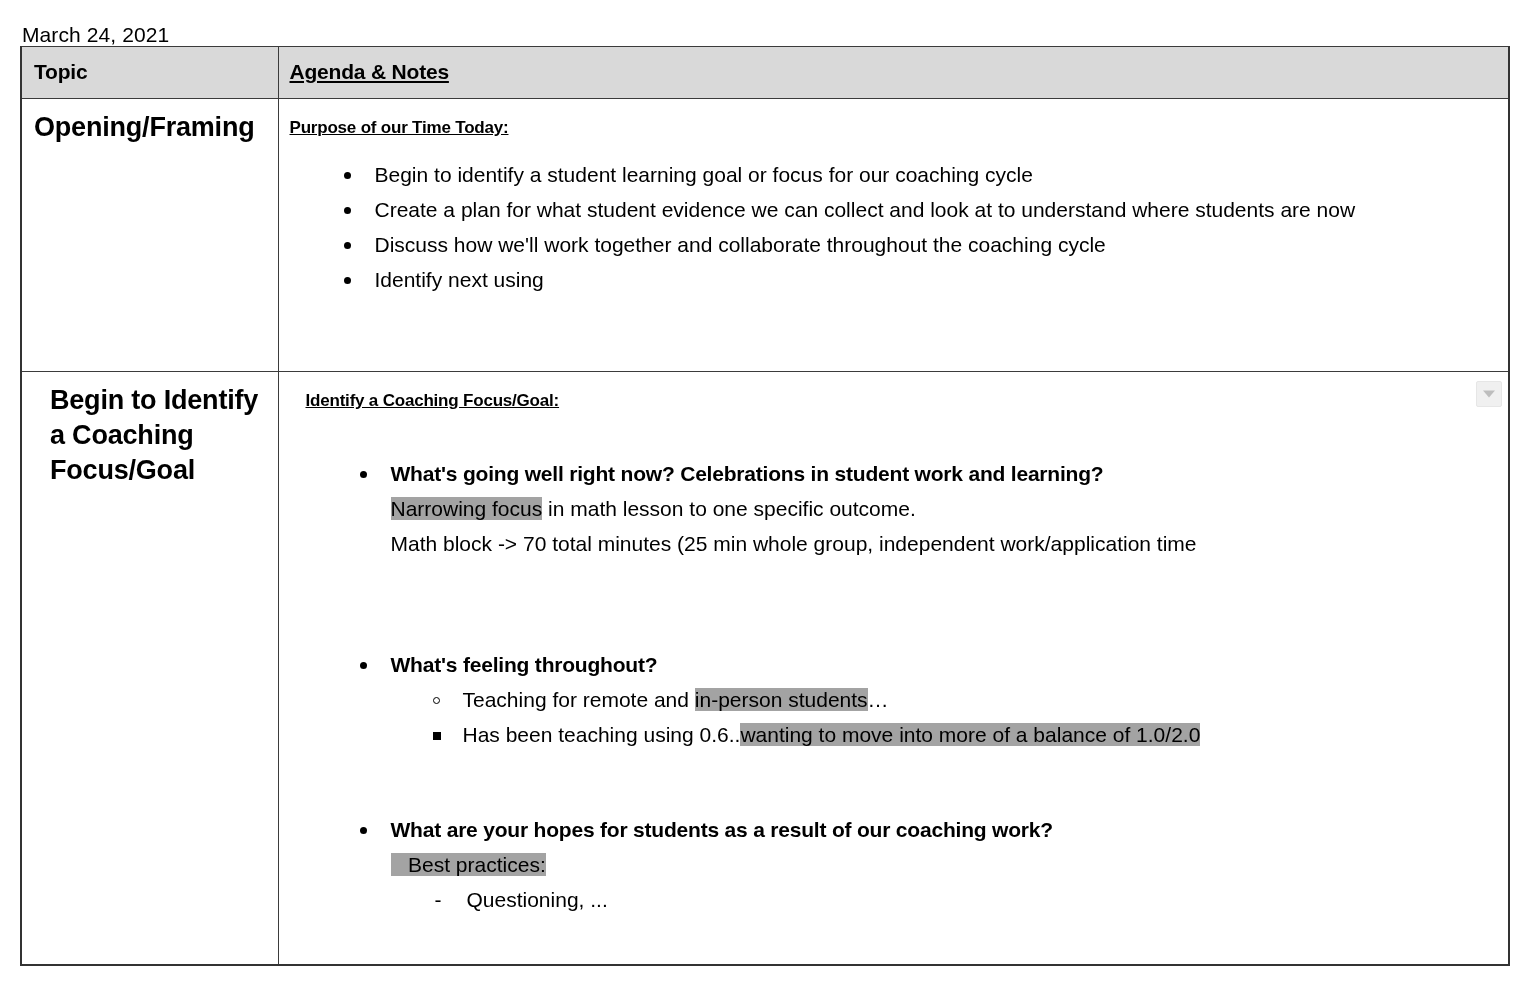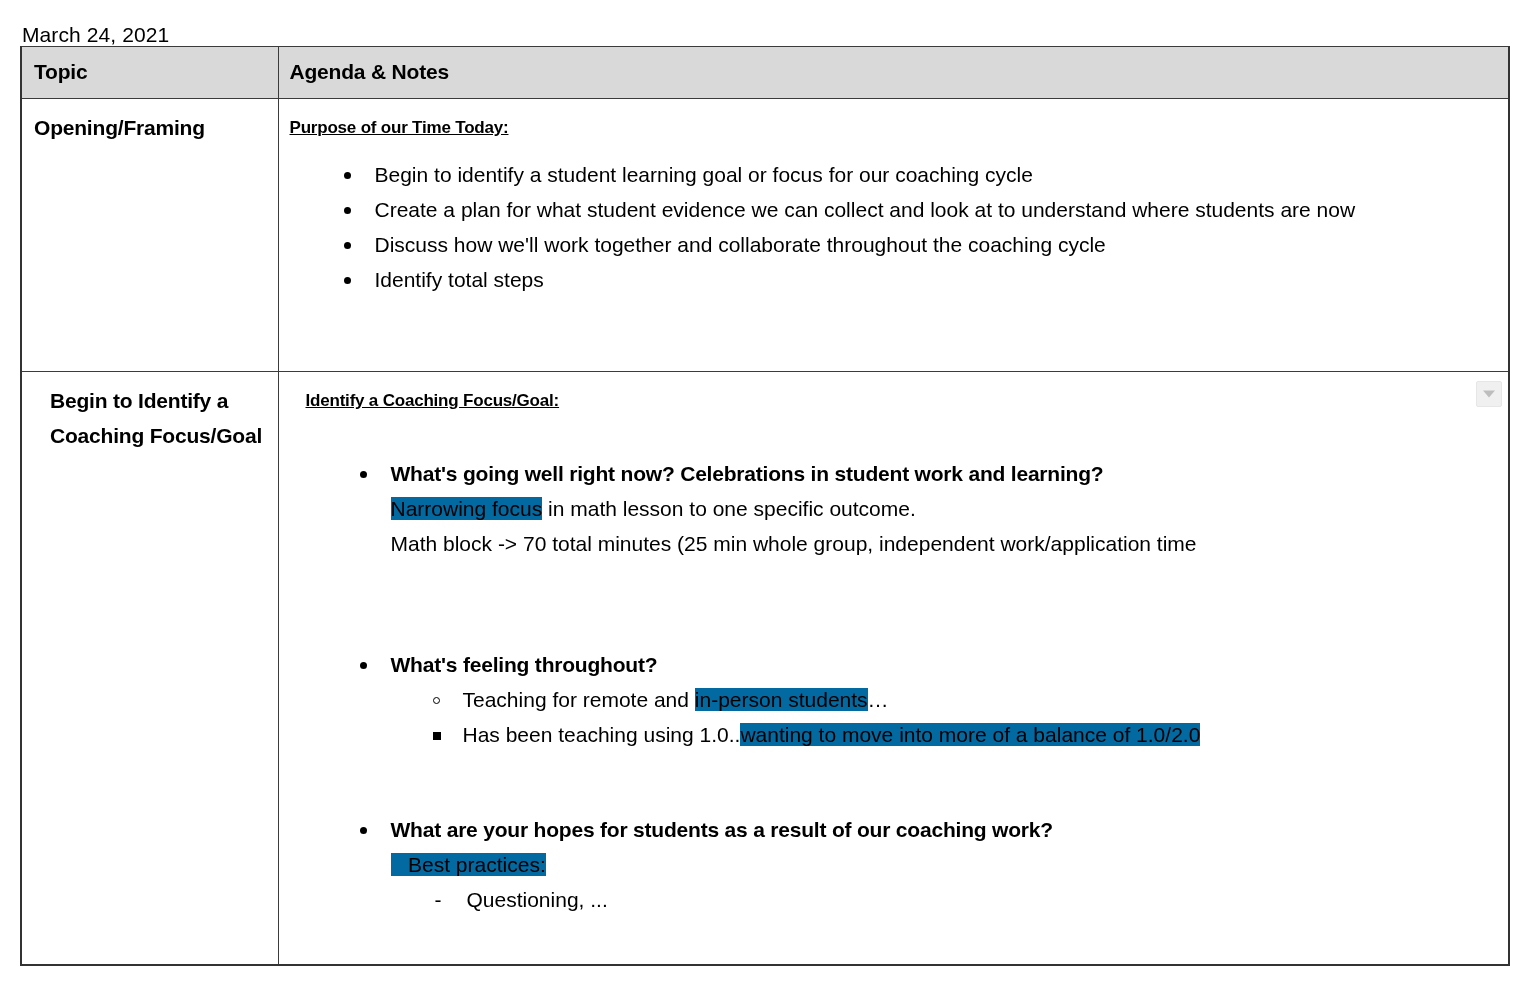--- a/index.html
+++ b/index.html
@@ -52,35 +52,35 @@
   col.col-topic { width: 257px; }
   col.col-notes { width: 1231px; }
 
   thead th {
     background: #d9d9d9;
     border-bottom: 2.5px solid #333;
     border-top: 2.5px solid #333;
     height: 51px;
   }
   thead th.th-topic { border-left: 2.5px solid #333; }
-  thead th.th-notes { border-right: 2.5px solid #333; }
+  thead th.th-notes { border-right: 2.5px solid #333; text-decoration: underline; }
   .th-inner {
     font-size: 21px;
     font-weight: bold;
     padding: 13px 0 0 12px;
     letter-spacing: -0.2px;
   }
   .th-notes .th-inner { padding-left: 11px; }
 
   td.cell-topic { border-left: 2.5px solid #333; }
   td.cell-notes { border-right: 2.5px solid #333; }
   tbody tr:last-child td { border-bottom: 2.5px solid #333; padding-left: 16px; }
 
   .topic-inner {
-    font-size: 21px;
+    font-size: 27px;
     font-weight: bold;
     line-height: 35px;
     padding: 11px 10px 0 12px;
     letter-spacing: -0.2px;
   }
 
   .notes-inner {
     padding: 9px 8px 10px 8px;
     font-size: 21px;
     line-height: 35px;
@@ -161,21 +161,21 @@
   .dash-line::before {
     content: "-";
     position: absolute;
     left: 44px;
     top: 0;
     font-size: 21px;
     line-height: 35px;
   }
 
   .b { font-weight: bold; letter-spacing: -0.2px; }
-  .hl { background: #0369a1; }
+  .hl { background: #a3a3a3; }
 
   .gap-sm { height: 26px; }
   .gap-md { height: 86px; }
   .gap-lg { height: 60px; }
 
   .row2-notes { height: 592px; }
   .row1-notes { height: 272px; }
 
   
   .collapse-btn {
@@ -229,21 +229,21 @@
         <td class="cell-topic">
           <div class="topic-inner">Opening/Framing</div>
         </td>
         <td class="cell-notes row1-notes">
           <div class="notes-inner">
             <div class="section-head">Purpose of our Time Today:</div>
             <ul class="lvl1">
               <li>Begin to identify a student learning goal or focus for our coaching cycle</li>
               <li>Create a plan for what student evidence we can collect and look at to understand where students are now</li>
               <li>Discuss how we'll work together and collaborate throughout the coaching cycle</li>
-              <li>Identify total steps</li>
+              <li>Identify next using</li>
             </ul>
           </div>
         </td>
       </tr>
 
       <tr>
         <td class="cell-topic">
           <div class="topic-inner">Begin to Identify a Coaching Focus/Goal</div>
         </td>
         <td class="cell-notes row2-notes">
@@ -271,21 +271,21 @@
 
               <li class="nomarker">
                   <div class="gap-md"></div>
                 </li>
 
               <li>
                 <span class="b">What's feeling throughout?</span>
               </li>
               <li class="nomarker">
                 <div class="lvl2"><span>Teaching for remote and </span><span class="hl">in-person students</span><span>…</span></div>
-                <div class="lvl3"><span>Has been teaching using 1.0..</span><span class="hl">wanting to move into more of a balance of 1.0/2.0</span></div>
+                <div class="lvl3"><span>Has been teaching using 0.6..</span><span class="hl">wanting to move into more of a balance of 1.0/2.0</span></div>
               </li>
 
               <li class="nomarker">
                   <div class="gap-lg"></div>
                 </li>
 
               <li>
                 <span class="b">What are your hopes for students as a result of our coaching work?</span>
               </li>
               <li class="nomarker">

